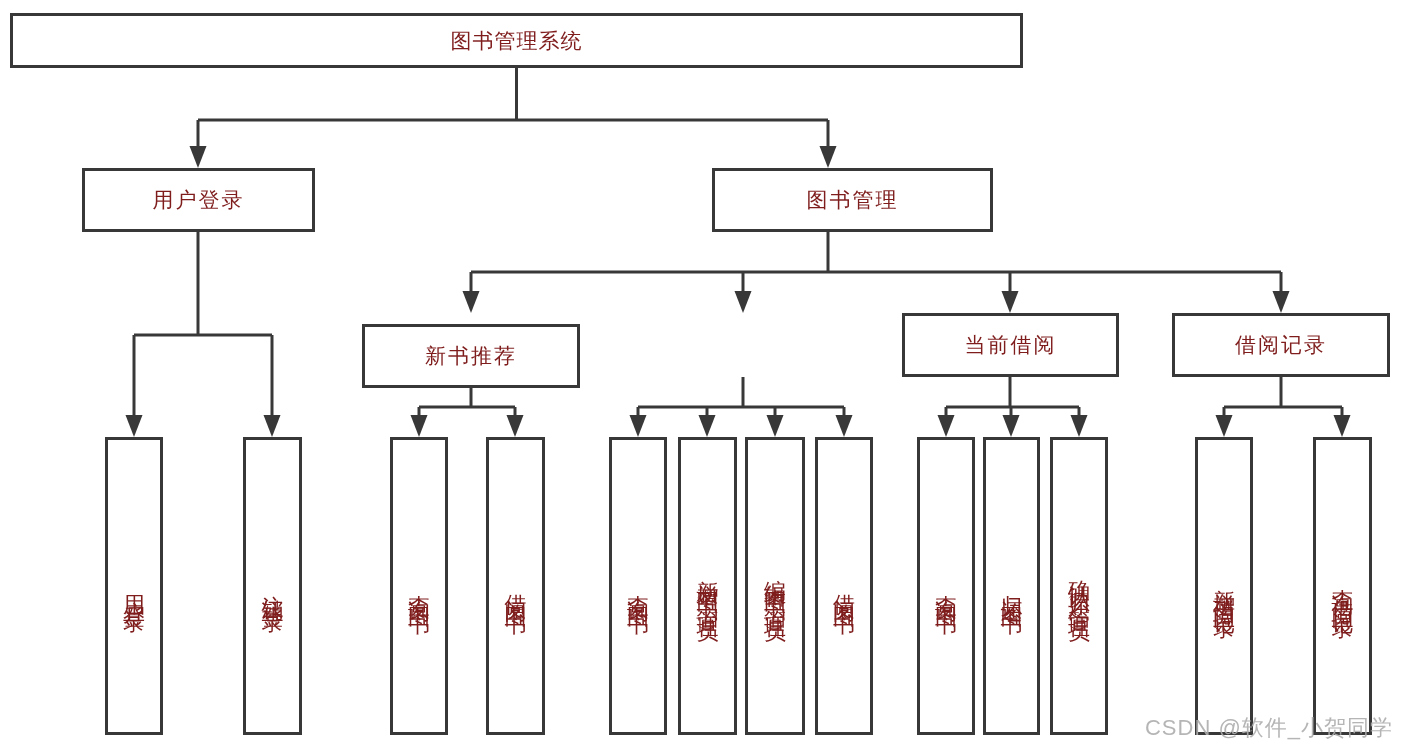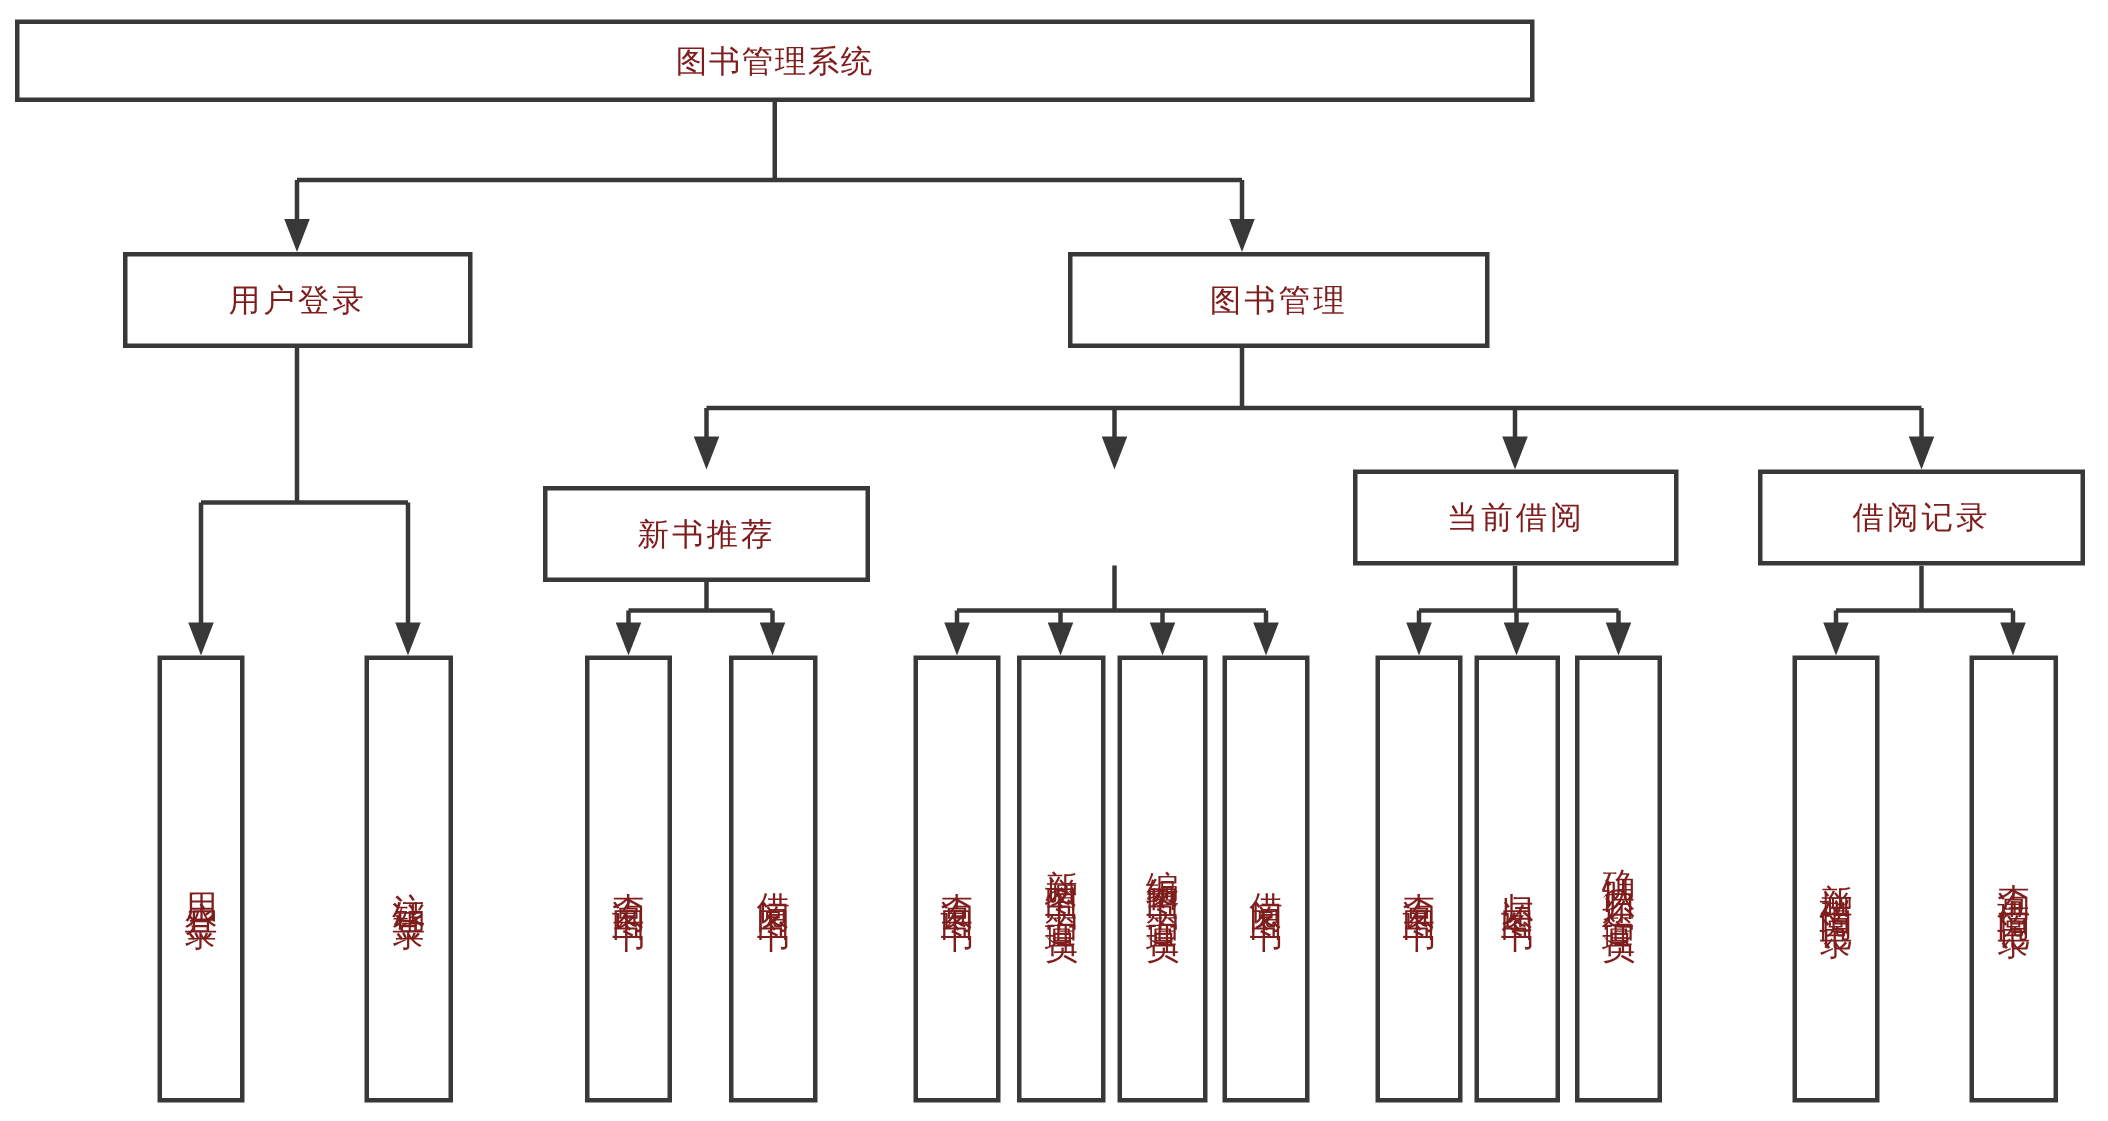--- a/index.html
+++ b/index.html
@@ -163,13 +163,14 @@
   <div class="node v" style="left:745px; width:60px;">编辑图书（管理员）</div>
   <div class="node v" style="left:815px; width:58px;">借阅图书</div>
 
   <div class="node v" style="left:917px; width:58px;">查询图书</div>
   <div class="node v" style="left:983px; width:57px;">归还图书</div>
   <div class="node v" style="left:1050px; width:58px;">确认归还（管理员）</div>
 
   <div class="node v" style="left:1195px; width:58px;">新增借阅记录</div>
   <div class="node v" style="left:1313px; width:59px;">查询借阅记录</div>
 
+  <div class="watermark">CSDN @软件_小贺同学</div>
 </div>
 
 </body></html>

